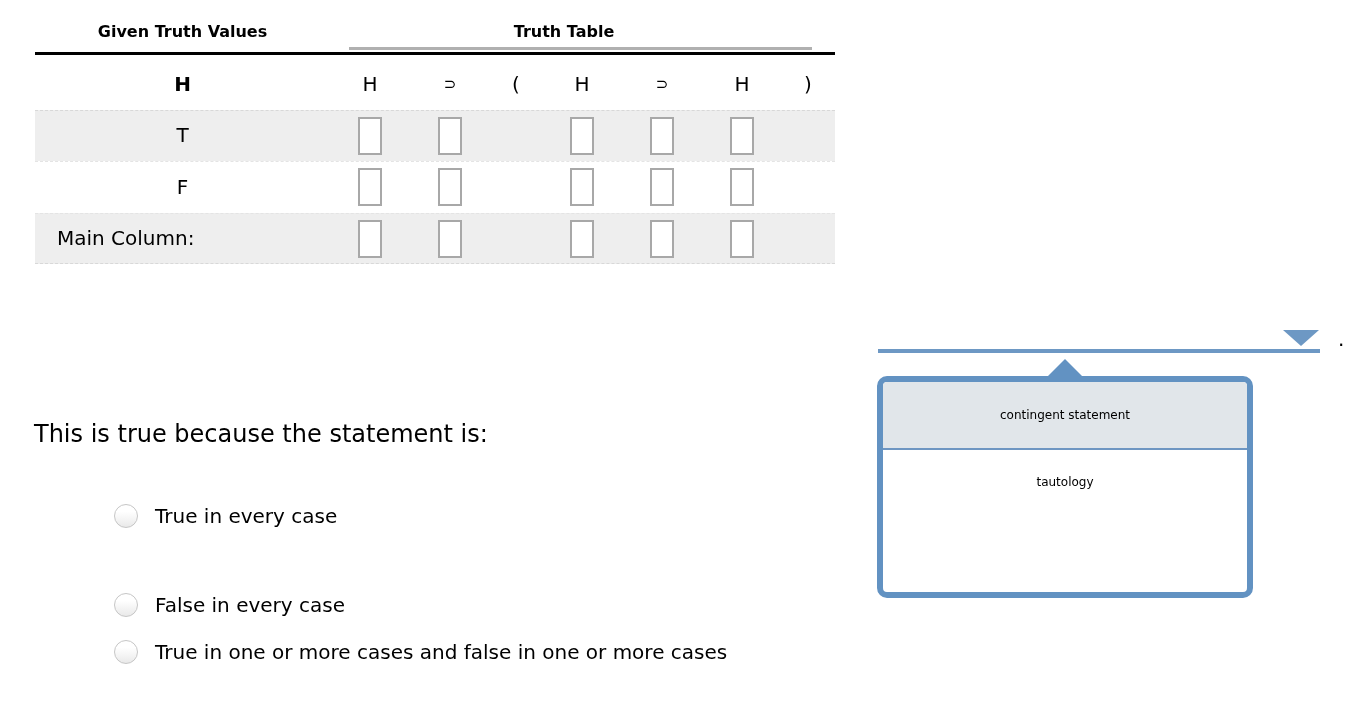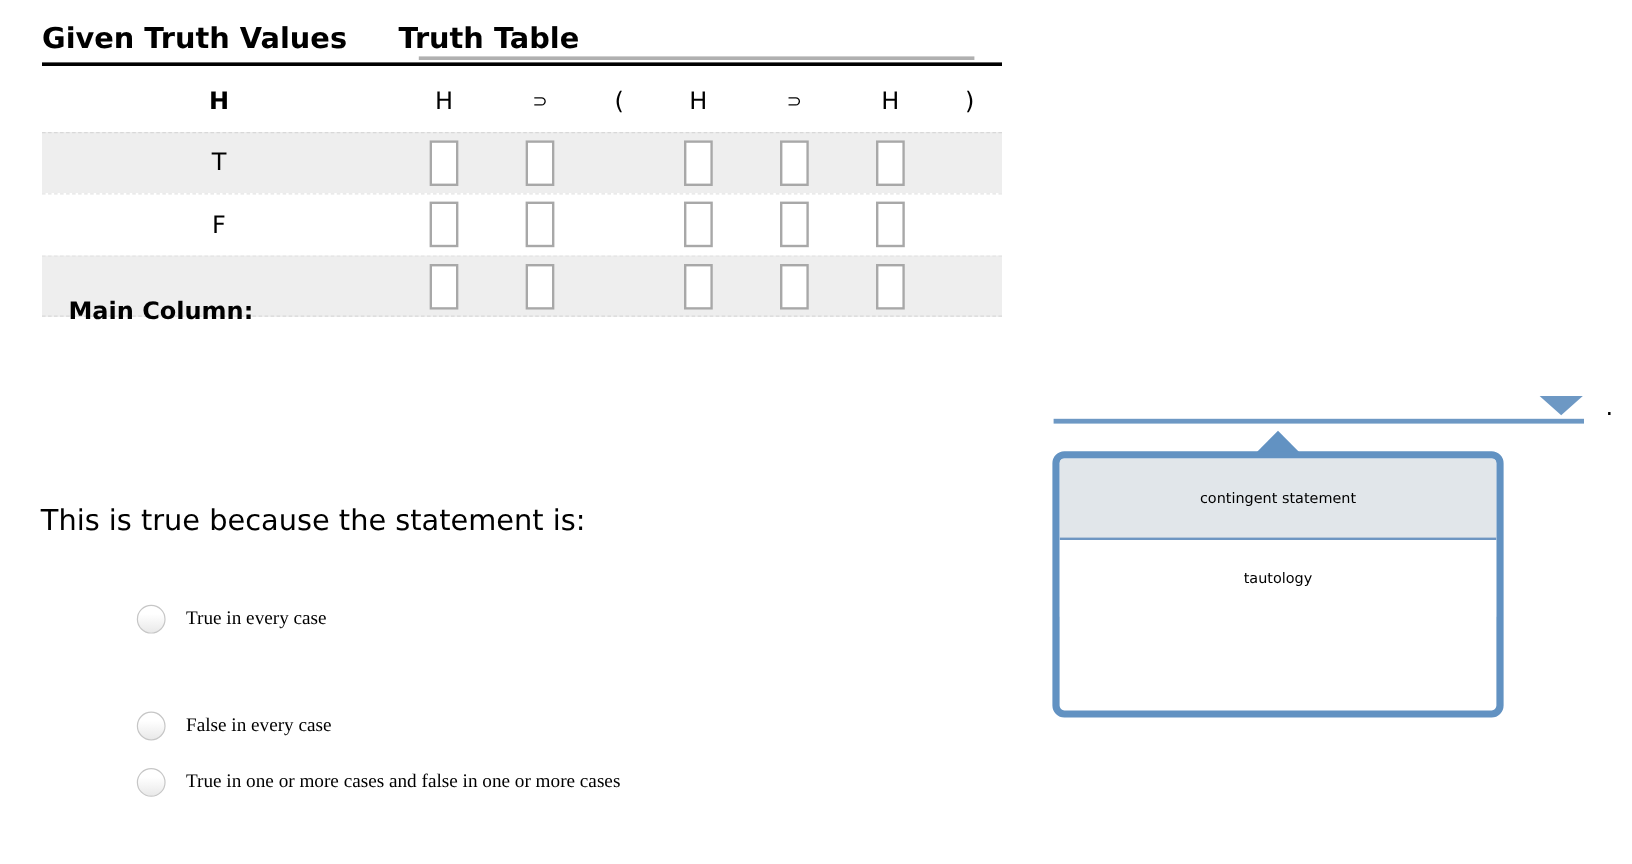--- a/index.html
+++ b/index.html
@@ -1,40 +1,40 @@
 <!DOCTYPE html>
 <html><head>
 <meta charset="utf-8">
 <style>
   * { margin:0; padding:0; box-sizing:border-box; }
   html,body { background:#fff; }
   body { font-family:"DejaVu Sans","Liberation Sans",sans-serif; color:#000; }
   #page { position:relative; width:1360px; height:720px; background:#fff; overflow:hidden; }
 
   
-  .hdr { position:absolute; top:19px; height:26px; line-height:26px; font-size:24px; font-weight:700; text-align:left; }
+  .hdr { position:absolute; top:19px; height:26px; line-height:26px; font-size:16px; font-weight:700; text-align:center; }
   #hdr-given { left:35px; width:295px; }
   #hdr-tt    { left:332px; width:464px; }
   #tt-underline { position:absolute; left:349px; top:47px; width:463px; height:3px; background:#b0b0b0; }
   #table-rule   { position:absolute; left:35px;  top:52px; width:800px; height:3px; background:#000; }
 
   .ftok { position:absolute; top:62px; height:44px; line-height:44px; font-size:20px; transform:translateX(-50%); }
   .ftok.small { font-size:15px; }
   #var-hdr { position:absolute; left:35px; top:62px; width:295px; height:44px; line-height:44px; text-align:center; font-size:20px; font-weight:700; }
   .t1{left:370px}.t2{left:450px}.t3{left:516px}.t4{left:582px}.t5{left:662px}.t6{left:742px}.t7{left:808px}
 
   .rowband { position:absolute; left:35px; width:800px; }
   #row-t    { top:110px; height:51px; background:#eeeeee; border-top:1px dashed #d8d8d8; }
   #row-f    { top:161px; height:52px; background:#ffffff; border-top:1px dashed #e4e4e4; }
   #row-main { top:213px; height:51px; background:#eeeeee; border-top:1px dashed #e4e4e4; border-bottom:1px dashed #d8d8d8; }
 
   .rowlabel { position:absolute; left:35px; width:295px; text-align:center; font-size:20px; }
   #lbl-t { top:110px; height:51px; line-height:51px; }
   #lbl-f { top:161px; height:52px; line-height:52px; }
-  #lbl-main { top:213px; height:51px; line-height:51px; text-align:left; padding-left:22px; font-weight:700;margin-top:21px; }
+  #lbl-main { top:213px; height:51px; line-height:51px; text-align:left; padding-left:22px; font-weight:400; }
 
   .box { position:absolute; width:24px; height:38px; border:2px solid #a8a8a8; background:#fff; text-align:center;
          font-size:18px; font-family:inherit; outline:none; border-radius:0; padding:0; }
   .bx1{left:358px}.bx2{left:438px}.bx3{left:570px}.bx4{left:650px}.bx5{left:730px}
   .rt{top:117px}.rf{top:168px}.rm{top:220px}
 
   
   #question-text { position:absolute; left:34px; top:326px; font-size:20px; line-height:27px; white-space:nowrap; }
   #answer-select { position:absolute; left:878px; top:326px; width:442px; height:27px; cursor:pointer; }
   #select-underline { position:absolute; left:0; bottom:0; width:100%; height:4px; background:#6d98c4; }
@@ -51,21 +51,21 @@
   #dd-item-0 { height:68px; background:#e1e6ea; border-bottom:2px solid #6e96c2; }
   #dd-item-1 { height:68px; background:#fff; border-bottom:2px solid #6e96c2; }
   #dd-item-2 { height:64px; background:#fff; }
 
   
   #followup-text { position:absolute; left:34px; top:421px; font-size:24px; line-height:26px; }
   .radio-row { position:absolute; left:114px; height:24px; display:flex; align-items:center; cursor:pointer; }
   #radio-row-0 { top:504px; } #radio-row-1 { top:593px; } #radio-row-2 { top:640px; }
   .radio-circle { width:24px; height:24px; border-radius:50%; border:1px solid #c6c6c6;
                   background:linear-gradient(to bottom,#ffffff 30%,#e9e9e9); flex:0 0 auto; }
-  .radio-label { margin-left:17px; font-size:16px; white-space:nowrap;font-family:Liberation Serif, serif; }
+  .radio-label { margin-left:17px; font-size:20px; white-space:nowrap; }
 </style>
 </head>
 <body>
 
 <div id="page">
 
   <div class="hdr" id="hdr-given">Given Truth Values</div>
   <div class="hdr" id="hdr-tt">Truth Table</div>
   <div id="tt-underline"></div>
   <div id="table-rule"></div>

